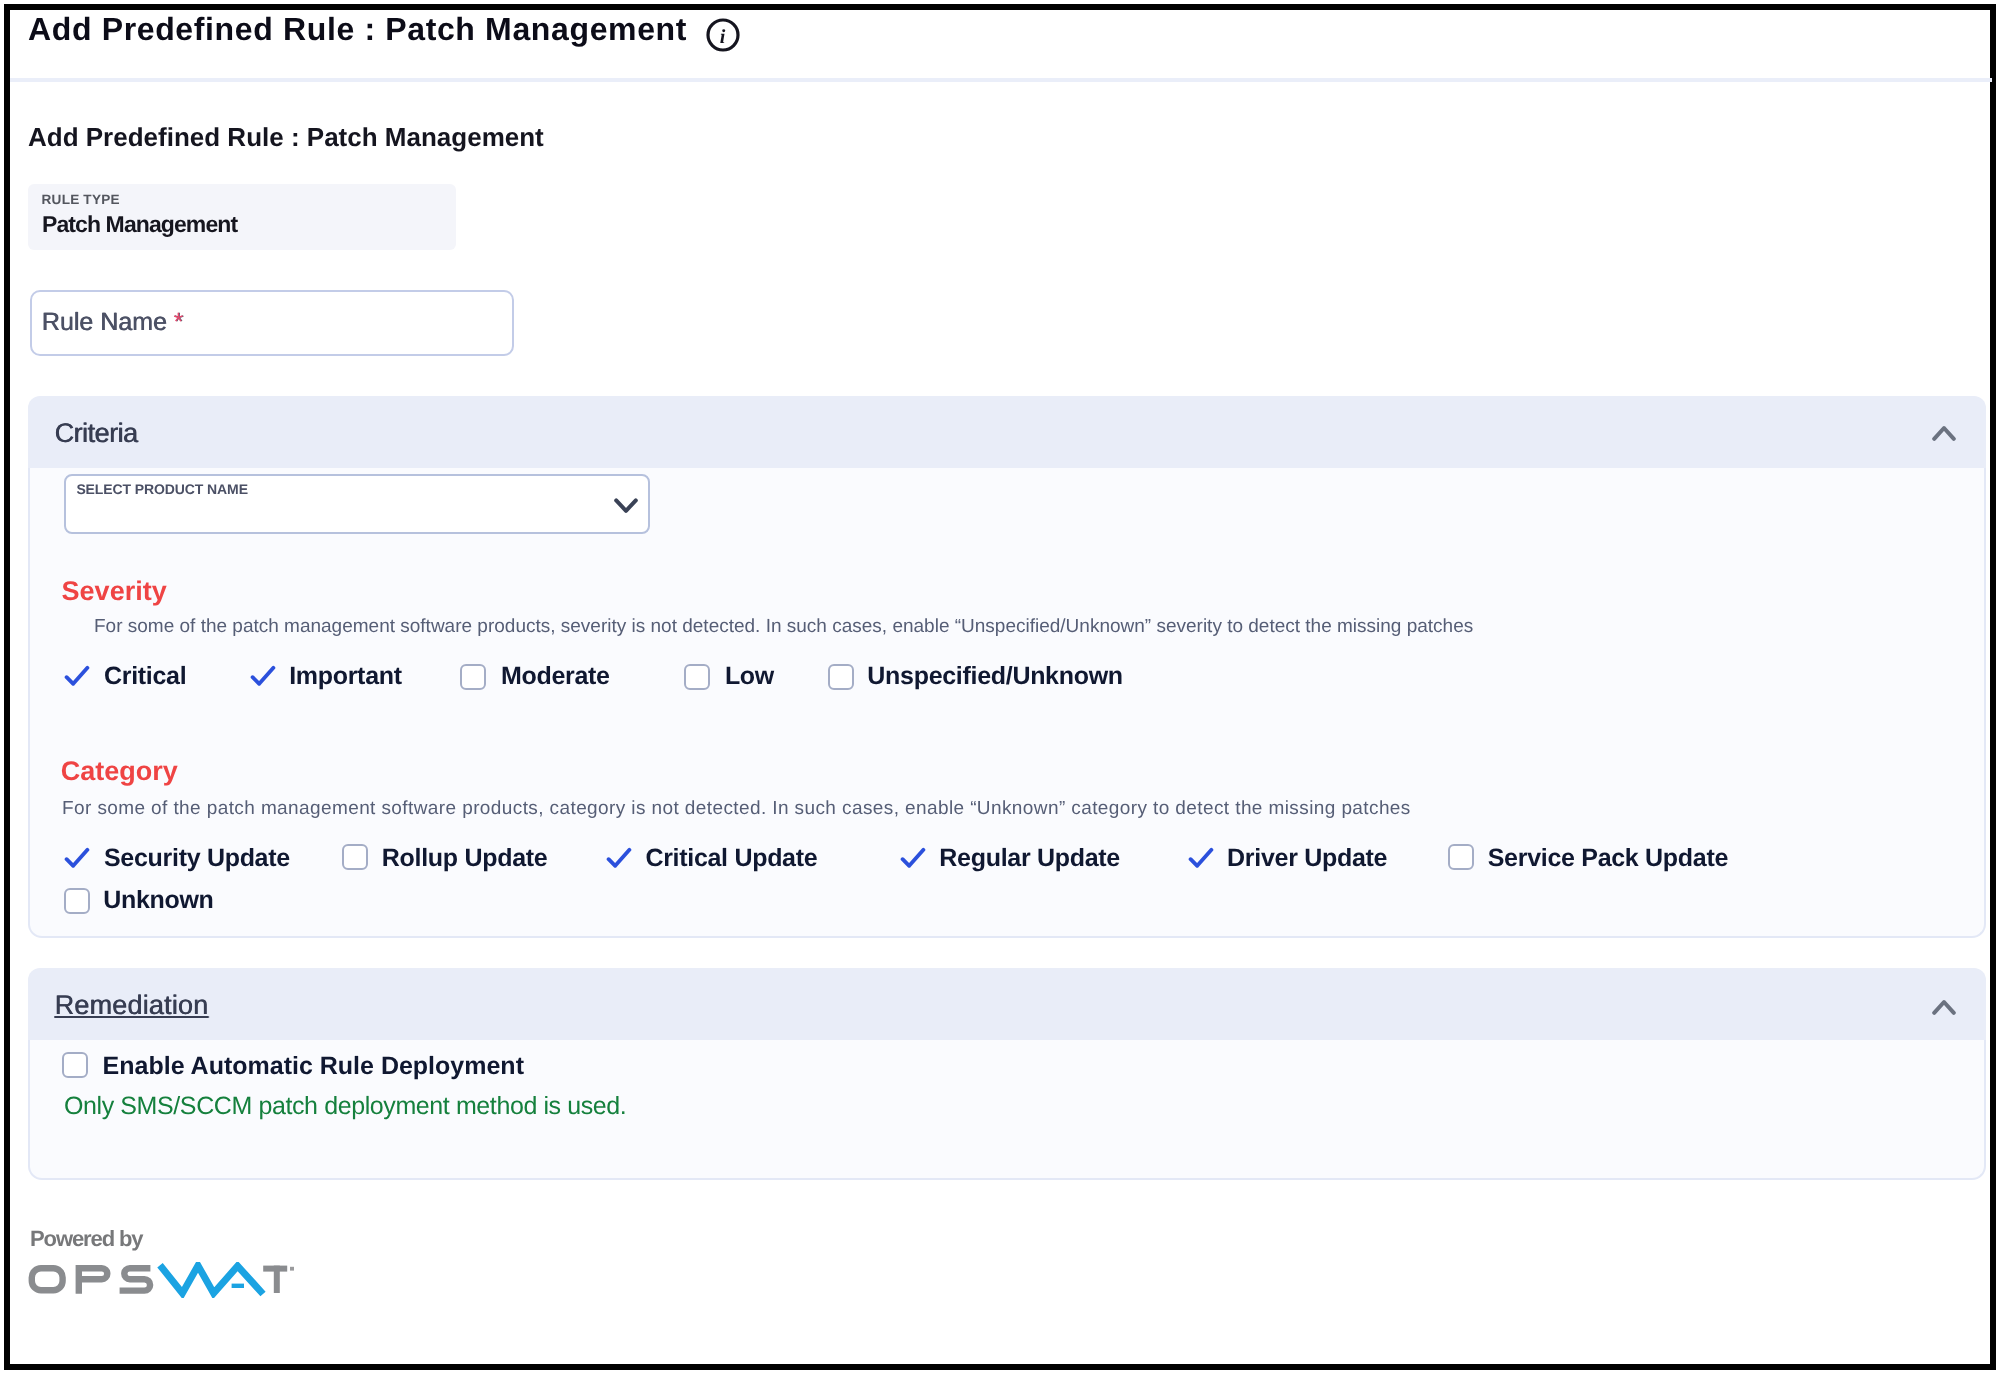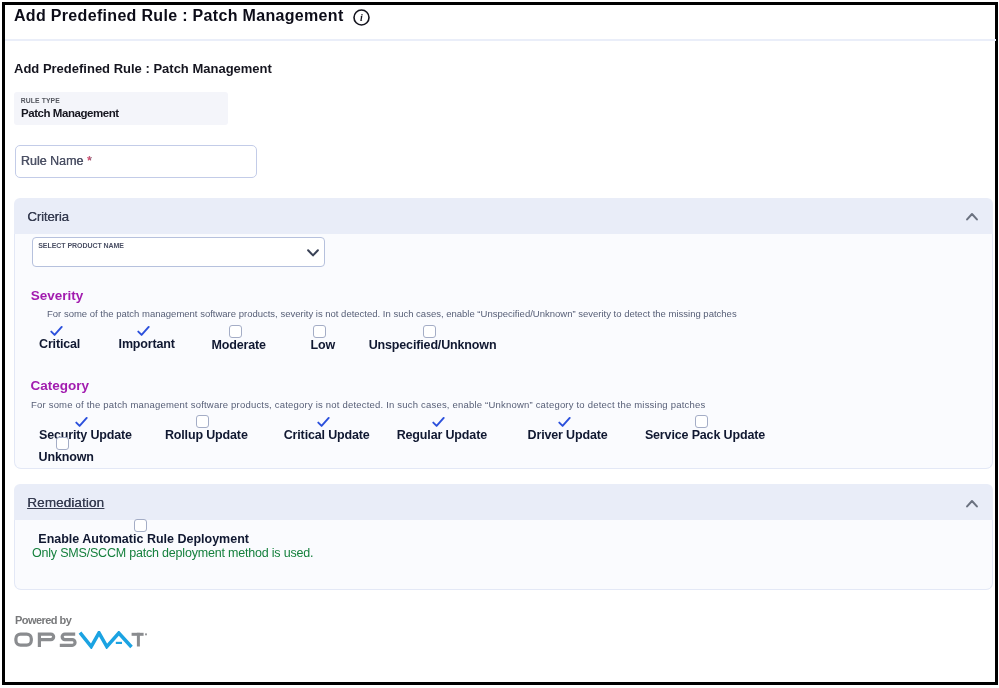--- a/index.html
+++ b/index.html
@@ -15,24 +15,24 @@
   .input{left:15px;top:145px;width:242px;height:33px;border:1px solid #c3cce8;border-radius:5px;background:#fff;box-sizing:border-box;}
   .input-label{left:20.8px;top:153.1px;font-size:12.5px;color:#4c5165;line-height:16px;text-shadow:0.35px 0 0 #4c5165;}
   .red{color:#e8486d;}
   .secbar{left:14px;top:198.4px;width:979px;height:35.6px;background:#e9edf8;border-radius:6px 6px 0 0;}
   .secbar2{left:14px;top:484.2px;width:979px;height:35.8px;background:#e9edf8;border-radius:6px 6px 0 0;}
   .secbody{left:14px;top:234px;width:979px;height:235.4px;background:#fafbfe;border:1px solid #e3e8f6;border-top:none;border-radius:0 0 7px 7px;box-sizing:border-box;}
   .secbody2{left:14px;top:520px;width:979px;height:70px;background:#fafbfe;border:1px solid #e3e8f6;border-top:none;border-radius:0 0 7px 7px;box-sizing:border-box;}
   .sectitle{font-size:13.5px;color:#373d52;line-height:17px;letter-spacing:-0.25px;text-shadow:0.3px 0 0 #373d52;}
   .select{left:31.5px;top:237px;width:293.5px;height:30px;border:1px solid #b6c1dd;border-radius:4px;background:#fff;box-sizing:border-box;}
   .sel-label{left:38.2px;top:241px;font-size:7px;font-weight:bold;color:#4b5065;letter-spacing:-0.05px;line-height:9px;}
-  .h3{font-size:13.5px;font-weight:bold;color:#a21caf;line-height:17px;text-align:right;}
+  .h3{font-size:13.5px;font-weight:bold;color:#ef4444;line-height:17px;text-align:right;}
   .desc{font-size:9.5px;color:#565e76;line-height:12px;white-space:nowrap;}
   .cbrow{display:flex;align-items:center;height:13.5px;}
-  .cbitem{display:flex;align-items:center;flex-direction:column;}
+  .cbitem{display:flex;align-items:center;}
   .cbox{width:13px;height:13px;border:1.7px solid #a4adc6;border-radius:3px;background:#fff;box-sizing:border-box;flex:none;}
   .cblabel{font-size:12.5px;font-weight:bold;color:#101831;margin-left:7px;letter-spacing:-0.15px;white-space:nowrap;}
   .check{width:13px;height:12px;flex:none;}
   .onlytext{font-size:12.5px;color:#15803d;line-height:16px;letter-spacing:-0.2px;}
   .powered{font-size:11px;font-weight:bold;color:#77787a;letter-spacing:-0.55px;line-height:14px;}
 </style>
 </head>
 <body>
 <div class="abs border-frame"></div>
 <div class="abs title">Add Predefined Rule : Patch Management</div>
@@ -96,21 +96,21 @@
   <span class="cbitem" style="margin-right:26px;">
       <svg class="check" viewBox="0 0 13 12">
         <path d="M1.3 6.6 L4.6 9.9 L11.7 1.9" fill="none" stroke="#2b50dc" stroke-width="1.9" stroke-linecap="round" stroke-linejoin="round"></path>
       </svg>
       <span class="cblabel">Security Update</span>
     </span>
   <span class="cbitem" style="margin-right:29px;">
       <span class="cbox"></span>
       <span class="cblabel">Rollup Update</span>
     </span>
-  <span class="cbitem" style="margin-right:20px;">
+  <span class="cbitem" style="margin-right:41px;">
       <svg class="check" viewBox="0 0 13 12">
         <path d="M1.3 6.6 L4.6 9.9 L11.7 1.9" fill="none" stroke="#2b50dc" stroke-width="1.9" stroke-linecap="round" stroke-linejoin="round"></path>
       </svg>
       <span class="cblabel">Critical Update</span>
     </span>
   <span class="cbitem" style="margin-right:33.6px;">
       <svg class="check" viewBox="0 0 13 12">
         <path d="M1.3 6.6 L4.6 9.9 L11.7 1.9" fill="none" stroke="#2b50dc" stroke-width="1.9" stroke-linecap="round" stroke-linejoin="round"></path>
       </svg>
       <span class="cblabel">Regular Update</span>

